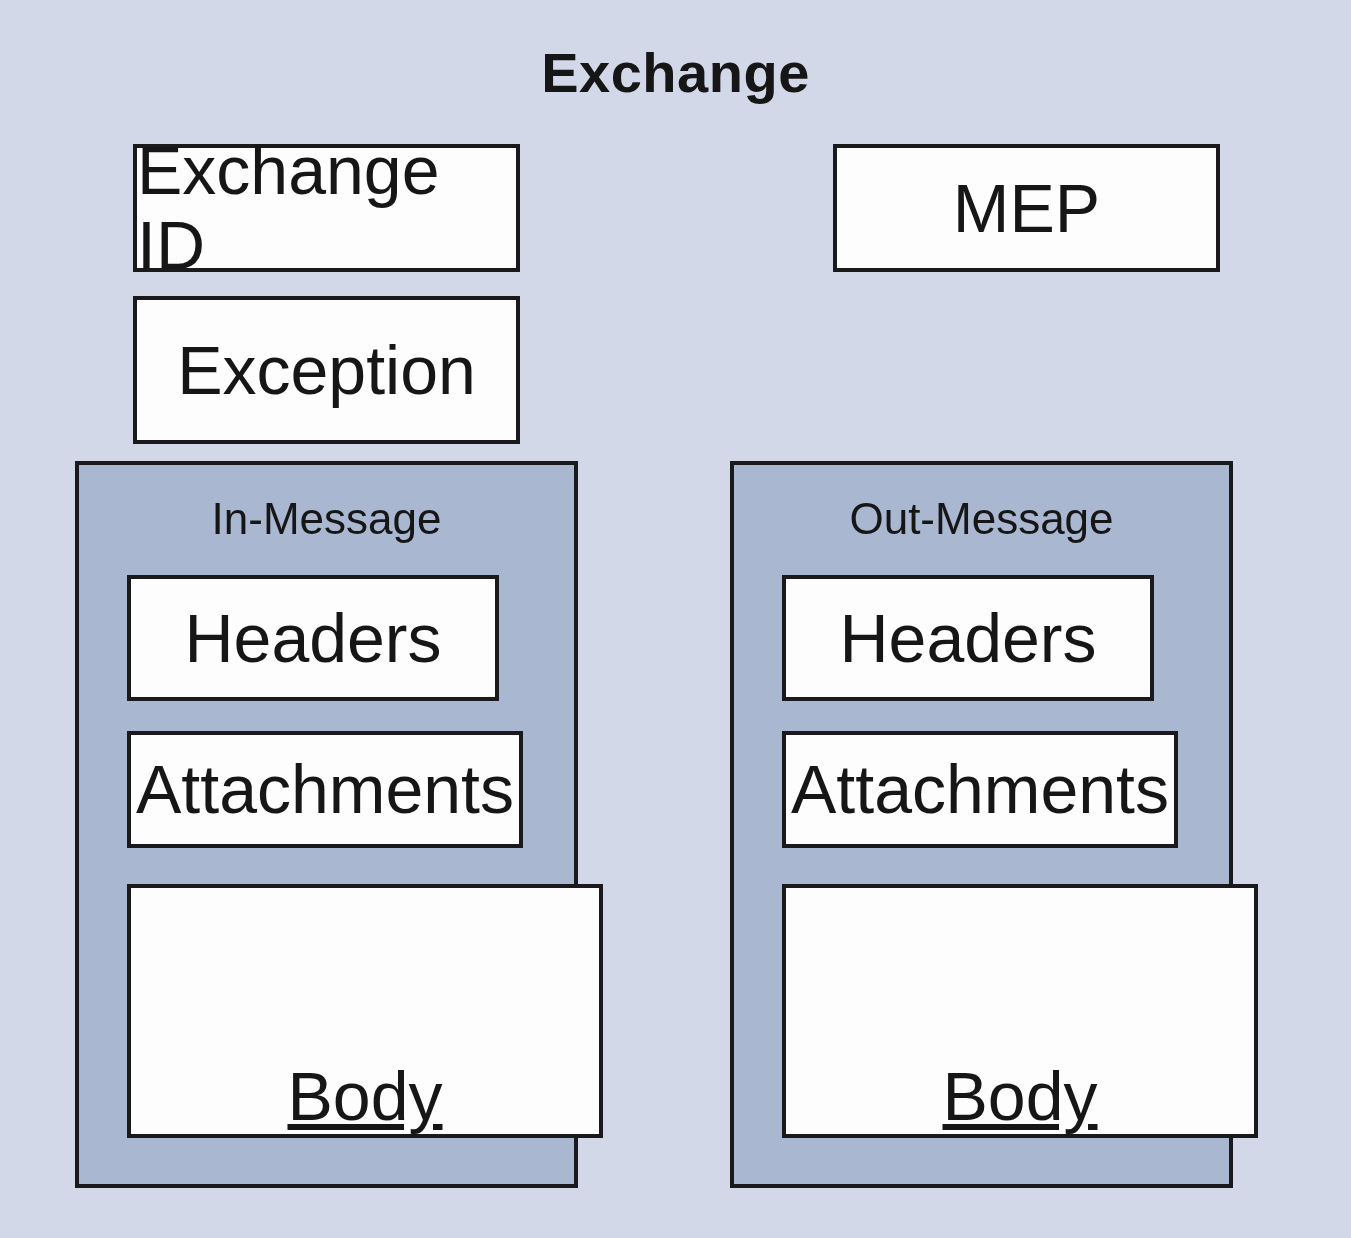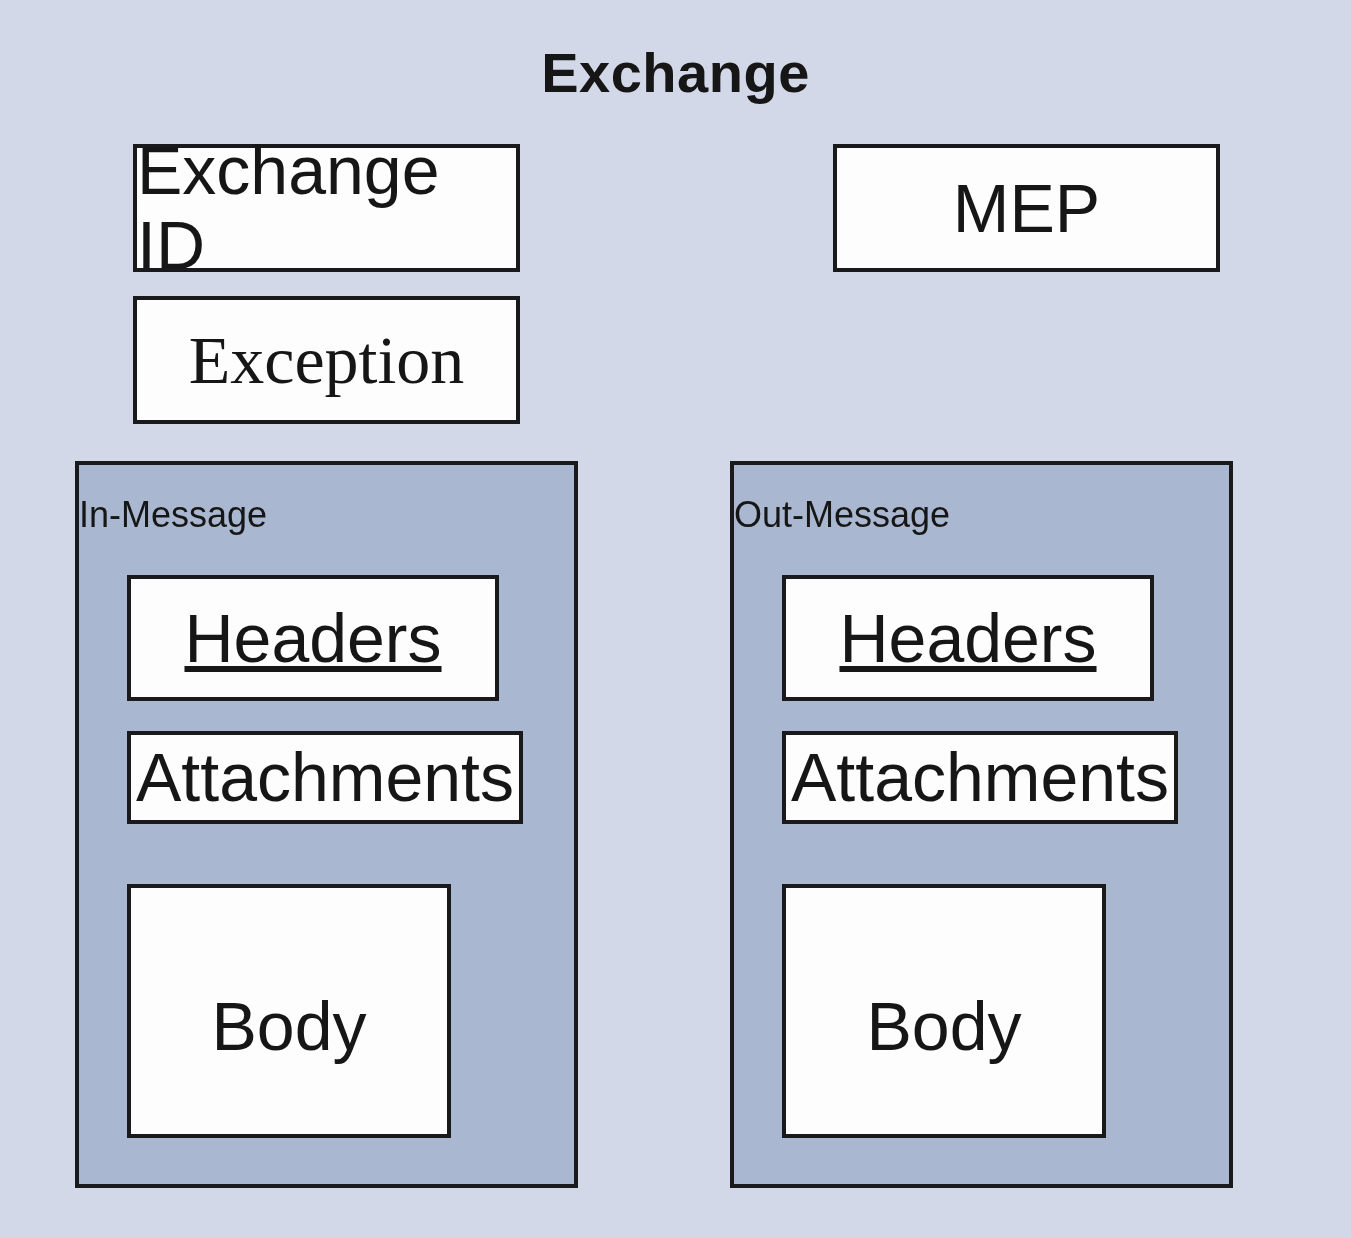--- a/index.html
+++ b/index.html
@@ -37,49 +37,50 @@
     background: var(--box-fill);
     border: 4px solid var(--border);
     display: flex;
     align-items: center;
     justify-content: center;
     font-size: 68px;
     line-height: 1.1;
   }
   
   .pos-exchange-id { left: 133px; top: 144px; width: 387px; height: 128px; }
-  .pos-exception   { left: 133px; top: 296px; width: 387px; height: 128px; font-family: Liberation Serif, serif; }
+  .pos-exception   { left: 133px; top: 296px; width: 387px; height: 148px; }
   .pos-mep         { left: 833px; top: 144px; width: 387px; height: 128px; text-align: right; }
   .pos-properties  { left: 833px; top: 296px; width: 387px; height: 127px; }
 
   .container {
     position: absolute;
     top: 461px;
     width: 503px;
     height: 727px;
     background: var(--container-fill);
     border: 4px solid var(--border);
   }
   .pos-in  { left: 75px; }
   .pos-out { left: 730px; }
   .container-label {
     position: absolute;
     left: 0; top: 30px;
     width: 100%;
-    text-align: left;
-    font-size: 36px;
+    text-align: center;
+    font-size: 44px;
     line-height: 1.1;
   }
   
-  .pos-headers     { left: 48px; top: 110px; width: 372px; height: 126px; text-decoration: underline; }
-  .pos-attachments { left: 48px; top: 266px; width: 396px; height: 93px; }
+  .pos-headers     { left: 48px; top: 110px; width: 372px; height: 126px; }
+  .pos-attachments { left: 48px; top: 266px; width: 396px; height: 117px; }
   .pos-body {
-    left: 48px; top: 419px; width: 324px; height: 254px;
-    align-items: center;
+    left: 48px; top: 419px; width: 476px; height: 254px;
+    align-items: flex-end;
     padding-top: 30px;
+    text-decoration: underline;
   }
 </style>
 </head>
 <body>
 
 <div class="canvas">
 
   <div class="title">Exchange</div>
 
   <div class="sbox pos-exchange-id">

